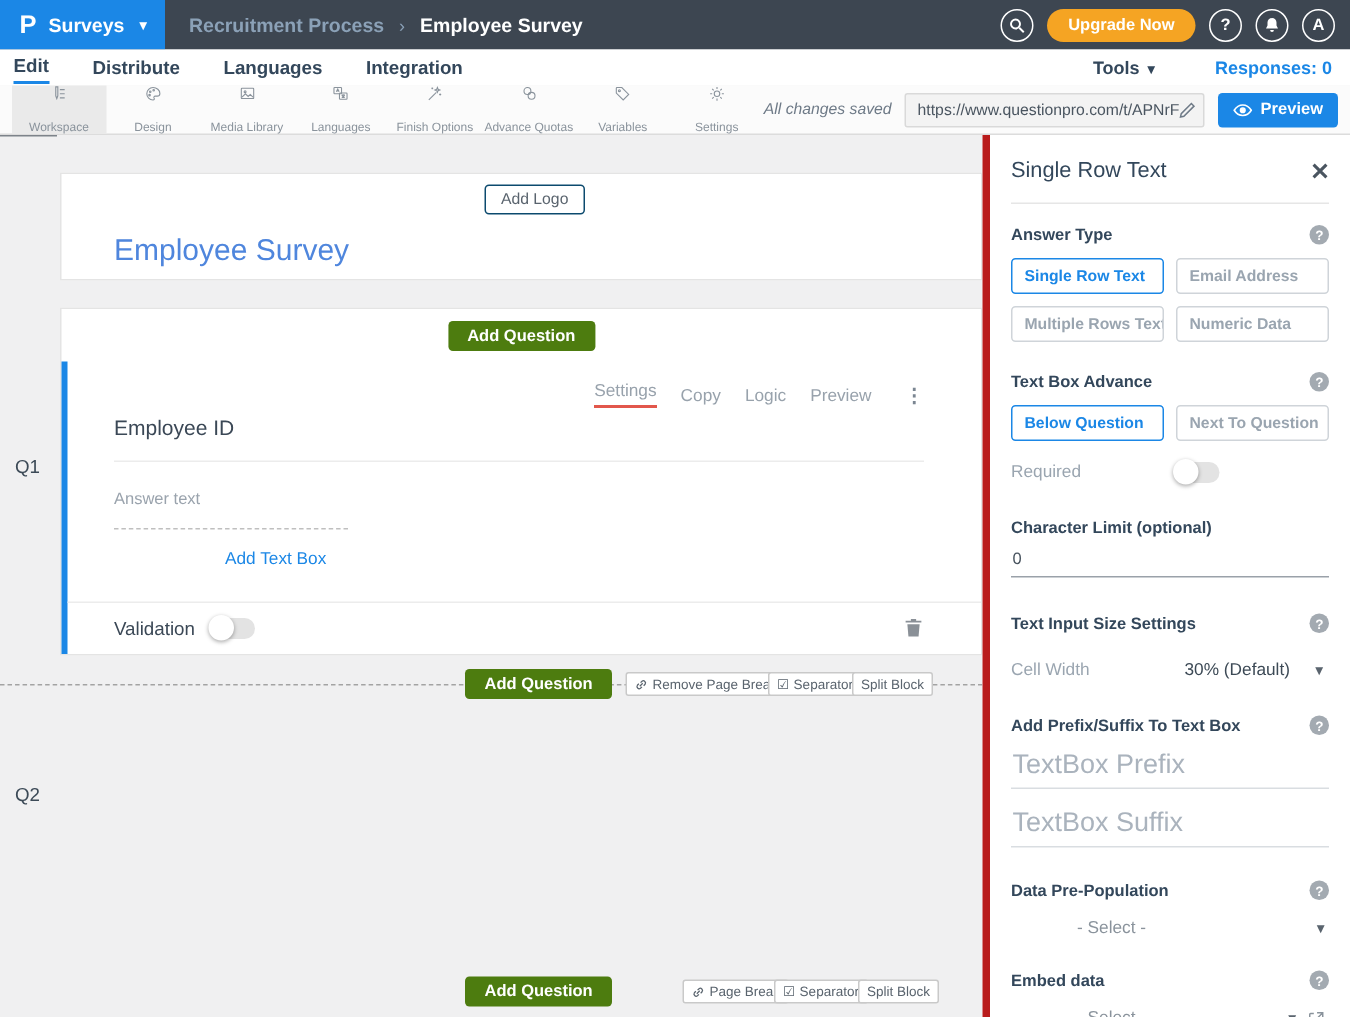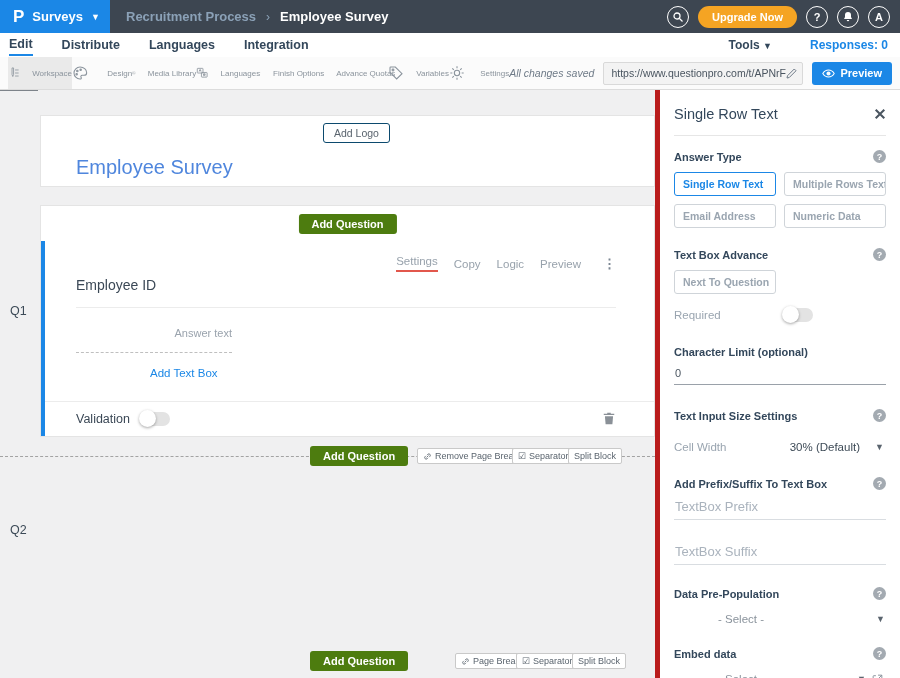--- a/index.html
+++ b/index.html
@@ -24,21 +24,21 @@
   #subnav { position:absolute; left:0; top:33px; width:900px; height:24px; background:#fff; display:flex; align-items:center; padding:0 12px 0 9px; }
   .subtab { font-size:12.5px; font-weight:700; color:#33475b; margin-right:29px; padding:2px 0 3px; cursor:pointer; }
   .subtab.active { border-bottom:2px solid #1b87e6; }
   #subnav-right { margin-left:auto; display:flex; align-items:center; gap:38px; }
   #tools-menu { font-size:12px; font-weight:700; color:#33475b; cursor:pointer; }
   #tools-menu .caret { color:#33475b; }
   #responses-link { font-size:12px; font-weight:700; color:#1b87e6; cursor:pointer; }
 
   
   #toolbar { position:absolute; left:0; top:57px; width:900px; height:33px; background:#fbfbfb; border-bottom:1px solid #dcdcdc; display:flex; align-items:stretch; padding-left:8px; }
-  .tool-item { width:64px; display:flex; flex-direction:row; align-items:center; justify-content:space-between; gap:12px; cursor:pointer; }
+  .tool-item { width:64px; display:flex; flex-direction:column; align-items:center; justify-content:flex-end; gap:12px; cursor:pointer; }
   .tool-item.active { background:#eaeaea; }
   .tool-item svg { stroke:#8a939c; fill:none; stroke-width:1.6; }
   .tool-item .tlabel { font-size:8px; color:#8a939c; white-space:nowrap; }
   #toolbar-right { margin-left:auto; display:flex; align-items:center; gap:9px; padding-right:8px; }
   #saved-text { font-size:10.5px; font-style:italic; color:#6e7a87; white-space:nowrap; }
   #url-box { width:200px; height:23px; background:#f3f3f3; border:1px solid #d9d9d9; border-radius:2px; display:flex; align-items:center; padding:0 4px 0 7px; }
   #url-box input { flex:1; border:none; background:transparent; font-size:10.5px; color:#4a5560; font-family:inherit; outline:none; min-width:0; }
   #preview-btn { height:23px; background:#1b87e6; border:none; border-radius:3px; color:#fff; font-size:11px; font-weight:600; display:flex; align-items:center; gap:5px; padding:0 10px; cursor:pointer; font-family:inherit; }
 
   
@@ -54,21 +54,21 @@
 
   #block1 { left:40px; top:115px; right:0; height:232px; }
   #block1 > .addq-btn { position:absolute; top:8px; }
   #q1-section { position:absolute; left:0; right:0; top:35px; bottom:0; border-left:4px solid #1b87e6; }
   #q1-actions { position:absolute; top:14px; right:38px; display:flex; align-items:center; gap:16px; }
   .q-action { font-size:11.5px; color:#98a2ac; cursor:pointer; }
   .q-action.active-red { border-bottom:2px solid #e2574c; padding-bottom:3px; }
   .kebab { font-size:13px; color:#7b8692; font-weight:bold; cursor:pointer; margin-left:6px; letter-spacing:0; }
   #q1-title { position:absolute; left:31px; top:36px; font-size:14px; color:#3b4856; cursor:text; }
   #q1-divider { position:absolute; left:31px; right:38px; top:66px; border-top:1px solid #ececec; }
-  #answer-text { position:absolute; left:31px; top:86px; width:156px; font-size:11px; color:#9aa3ad; padding-bottom:13px; border-bottom:1px dashed #bfbfbf; cursor:text;text-align:right; }
+  #answer-text { position:absolute; left:31px; top:86px; width:156px; font-size:11px; color:#9aa3ad; padding-bottom:13px; border-bottom:1px dashed #bfbfbf; cursor:text; }
   #add-textbox-link { position:absolute; left:61px; top:126px; font-size:11.5px; color:#1b87e6; cursor:pointer;margin-left:44px; }
   #q1-divider2 { position:absolute; left:0; right:0; top:160px; border-top:1px solid #ececec; }
   #validation-row { position:absolute; left:31px; right:38px; top:170px; display:flex; align-items:center; }
   #validation-label { font-size:12.5px; color:#3b4856; }
   .toggle { width:30px; height:14px; background:#e3e3e3; border-radius:7px; position:relative; cursor:pointer; flex:0 0 auto; }
   .toggle::after { content:""; position:absolute; left:-1px; top:-2px; width:17px; height:17px; background:#fff; border-radius:50%; box-shadow:0 1px 3px rgba(0,0,0,.35); }
   #validation-row .toggle { margin-left:10px; }
   #trash-btn { margin-left:auto; cursor:pointer; display:flex; }
 
   .q-label { position:absolute; left:10px; font-size:12.5px; color:#3c4a57; }
@@ -96,21 +96,21 @@
   .sb-label { font-size:11px; font-weight:700; color:#33475b; }
   .help-dot { margin-left:auto; width:13px; height:13px; border-radius:50%; background:#a3aab1; color:#fff; font-size:9px; font-weight:bold; display:flex; align-items:center; justify-content:center; cursor:pointer; }
   .opt-grid { display:flex; flex-wrap:wrap; gap:8px; margin-top:9px; }
   .opt-btn { width:calc(50% - 4px); height:24px; background:#fff; border:1px solid #cfd4d9; border-radius:3px; font-size:10.5px; color:#9aa5b0; text-align:left; padding:0 8px; cursor:pointer; font-family:inherit; font-weight:600; white-space:nowrap; overflow:hidden; }
   .opt-btn.selected { border-color:#1b87e6; color:#1b87e6; }
   .mt14{margin-top:14px;} .mt20{margin-top:20px;} .mt22{margin-top:22px;} .mt24{margin-top:24px;}
   #required-row { margin-top:14px; display:flex; align-items:center; }
   #required-label { font-size:11.5px; color:#9aa5b0; }
   #required-row .toggle { margin-left:62px; }
   .ul-input { width:100%; border:none; border-bottom:1px solid #9aa1a9; font-size:11px; color:#4a5560; padding:0 0 5px 1px; margin-top:9px; font-family:inherit; outline:none; background:transparent; }
-  .ul-input.light { border-bottom-color:#d9dde1; font-size:13px; }
+  .ul-input.light { border-bottom-color:#d9dde1; font-size:18px; }
   .ul-input.light::placeholder { color:#aab3bd; }
   #cellwidth-row { margin-top:19px; display:flex; align-items:center; position:relative; }
   #cellwidth-label { font-size:11.5px; color:#9aa5b0; }
   #cellwidth-value { font-size:11.5px; color:#3d4a56; margin-left:auto; margin-right:26px; cursor:pointer; }
   #cellwidth-row .sel-caret { position:absolute; right:2px; }
   .sel-caret { font-size:9px; color:#5a646e; cursor:pointer; }
   .select-row { margin-top:13px; display:flex; align-items:center; position:relative; cursor:pointer;margin-left:44px; }
   .select-val { font-size:11.5px; color:#8a939c; }
   #prepop-caret { position:absolute; left:158px; }
   #embed-caret { position:absolute; left:139px; }
@@ -331,30 +331,31 @@
     </span>
   </div>
   <hr>
 
   <div class="sb-label-row mt14">
     <span class="sb-label">Answer Type</span>
     <span class="help-dot">?</span>
   </div>
   <div class="opt-grid">
     <button class="opt-btn selected">Single Row Text</button>
+    <button class="opt-btn">Email Address</button>
     <button class="opt-btn">Multiple Rows Text</button>
-    <button class="opt-btn">Email Address</button>
     <button class="opt-btn">Numeric Data</button>
   </div>
 
   <div class="sb-label-row mt20">
     <span class="sb-label">Text Box Advance</span>
     <span class="help-dot">?</span>
   </div>
   <div class="opt-grid">
+    <button class="opt-btn selected">Below Question</button>
     <button class="opt-btn">Next To Question</button>
   </div>
   <div id="required-row">
     <span id="required-label">Required</span>
     <span class="toggle"></span>
   </div>
 
   <div class="sb-label-row mt24">
     <span class="sb-label">Character Limit (optional)</span>
   </div>
@@ -368,21 +369,21 @@
     <span id="cellwidth-label">Cell Width</span>
     <span id="cellwidth-value">30% (Default)</span>
     <span class="sel-caret">▼</span>
   </div>
 
   <div class="sb-label-row mt24">
     <span class="sb-label">Add Prefix/Suffix To Text Box</span>
     <span class="help-dot">?</span>
   </div>
   <input class="ul-input light" placeholder="TextBox Prefix" style="">
-  <input class="ul-input light" style="margin-top: 24px;" placeholder="TextBox Suffix">
+  <input class="ul-input light" style="margin-top: 12px;" placeholder="TextBox Suffix">
 
   <div class="sb-label-row mt22">
     <span class="sb-label">Data Pre-Population</span>
     <span class="help-dot">?</span>
   </div>
   <div class="select-row">
     <span class="select-val">- Select -</span>
     <span class="sel-caret" id="prepop-caret">▼</span>
   </div>
 

